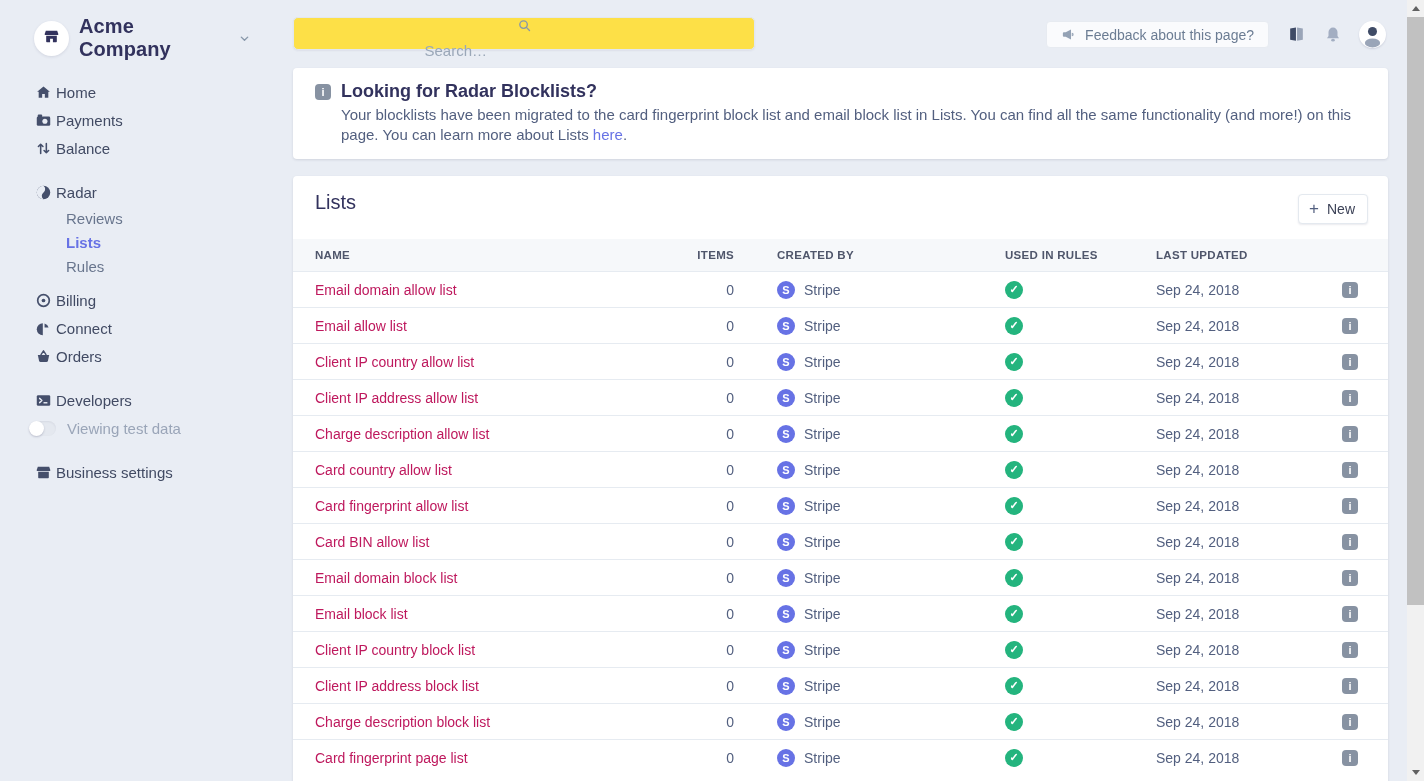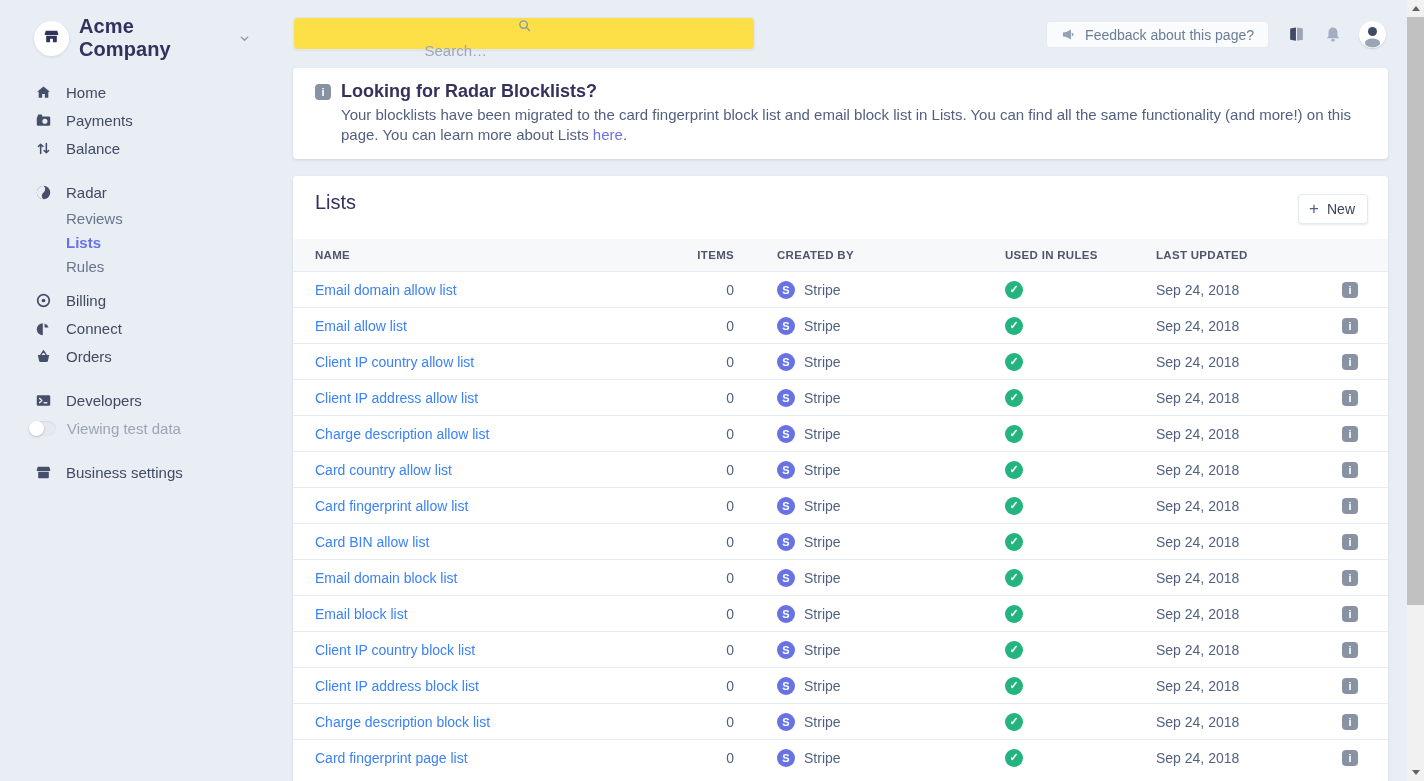--- a/index.html
+++ b/index.html
@@ -11,21 +11,21 @@
     position:relative;
   }
   
   .sidebar { position:absolute; left:0; top:0; width:250px; height:100%; }
   .account { display:flex; align-items:center; gap:10px; padding:15px 0 0 34px; cursor:pointer; }
   .account-avatar { width:35px; height:35px; border-radius:50%; background:#fff;
     box-shadow:0 1px 3px rgba(50,50,93,.12); display:flex; align-items:center; justify-content:center; flex:none; }
   .account-name { font-size:20px; font-weight:700; color:#32325d; letter-spacing:.1px; }
   .account-chevron { margin-left:2px; display:flex; }
   .nav { margin:17px 0 0 34px; }
-  .nav-item { display:flex; align-items:center; gap:14px; height:28px; font-size:15px; color:#414a63; cursor:pointer; }
+  .nav-item { display:flex; align-items:center; gap:4px; height:28px; font-size:15px; color:#414a63; cursor:pointer; }
   .nav-item .nicon { width:18px; height:18px; display:flex; align-items:center; justify-content:center; color:#454f6b; flex:none; }
   .nav-sub { display:flex; align-items:center; height:24px; margin-left:32px; font-size:15px; color:#68758d; cursor:pointer; }
   .nav-sub.active { color:#6772e5; font-weight:700; }
   .gap16 { margin-top:16px; }
   .gap8 { margin-top:8px; }
   .muted-item { color:#9aa5b8 !important; cursor:default; }
   .toggle { width:27px; height:15px; border-radius:8px; background:#e4e8ef; position:relative; flex:none; box-shadow:inset 0 1px 2px rgba(50,50,93,.08); }
   .toggle-knob { position:absolute; left:0; top:0; width:15px; height:15px; border-radius:50%; background:#fff; box-shadow:0 1px 2px rgba(50,50,93,.25); }
   
   .search { position:absolute; left:293px; top:17px; width:462px; height:33px; background:#fde047;
@@ -56,21 +56,21 @@
     background:#fff; border:1px solid #e4e9ef; border-radius:4px; box-shadow:0 1px 2px rgba(50,50,93,.1);
     display:flex; align-items:center; gap:8px; font-size:14px; color:#3c4257;
     font-family:"Liberation Sans", sans-serif; cursor:pointer; }
   .new-plus { font-size:17px; color:#525f7f; line-height:1; margin-top:-1px; }
   
   .tgrid { display:grid; grid-template-columns:1fr 50px 271px 151px 186px 24px; align-items:center; padding:0 22px; }
   .thead { height:32px; background:#f6f8fa; font-size:11.5px; font-weight:700; color:#4f566b; letter-spacing:.3px; }
   .col-items { text-align:right; }
   .col-created { padding-left:43px; }
   .trow { height:36px; border-top:1px solid #e6ebf1; font-size:14px; color:#525f7f; cursor:pointer; background:#fff; }
-  .row-name { color:#3b82f6; }
+  .row-name { color:#be185d; }
   .created-cell { display:flex; align-items:center; gap:9px; }
   .stripe-badge { width:18px; height:18px; border-radius:50%; background:#6772e5; color:#fff;
     font-size:11px; font-weight:700; display:flex; align-items:center; justify-content:center; flex:none; }
   .check-badge { width:18px; height:18px; border-radius:50%; background:#24b47e; color:#fff;
     font-size:11px; font-weight:700; display:flex; align-items:center; justify-content:center; }
   .info-chip { width:16px; height:16px; border-radius:4px; background:#8792a2; color:#fff;
     font-size:11px; font-weight:700; display:flex; align-items:center; justify-content:center; cursor:pointer; }
   
   .scrollbar { position:absolute; right:0; top:0; width:17px; height:781px; background:#f1f1f1; z-index:20; }
   .sb-arrow { position:absolute; left:0; width:17px; height:17px; display:flex; align-items:center; justify-content:center; }

